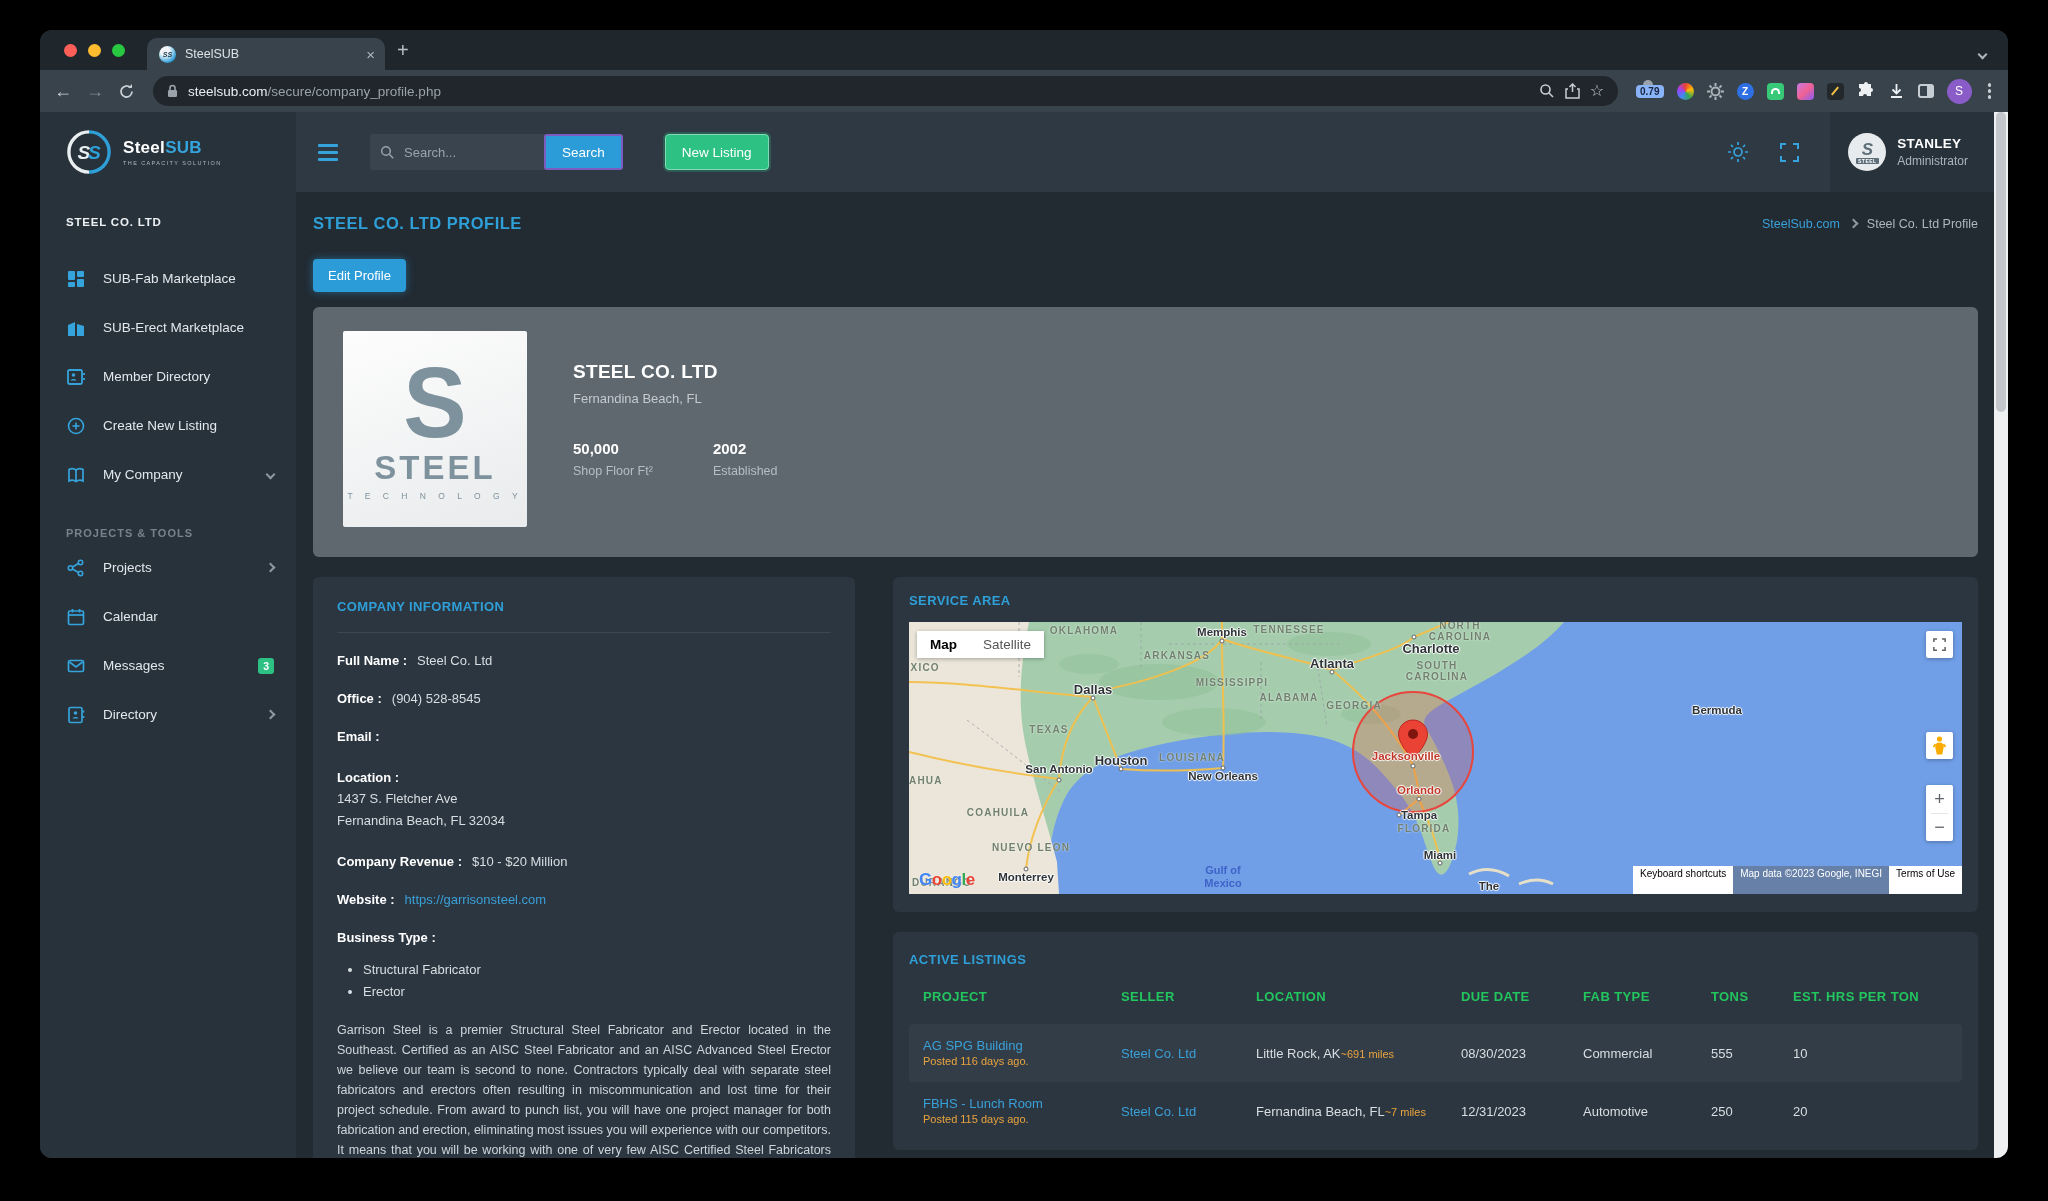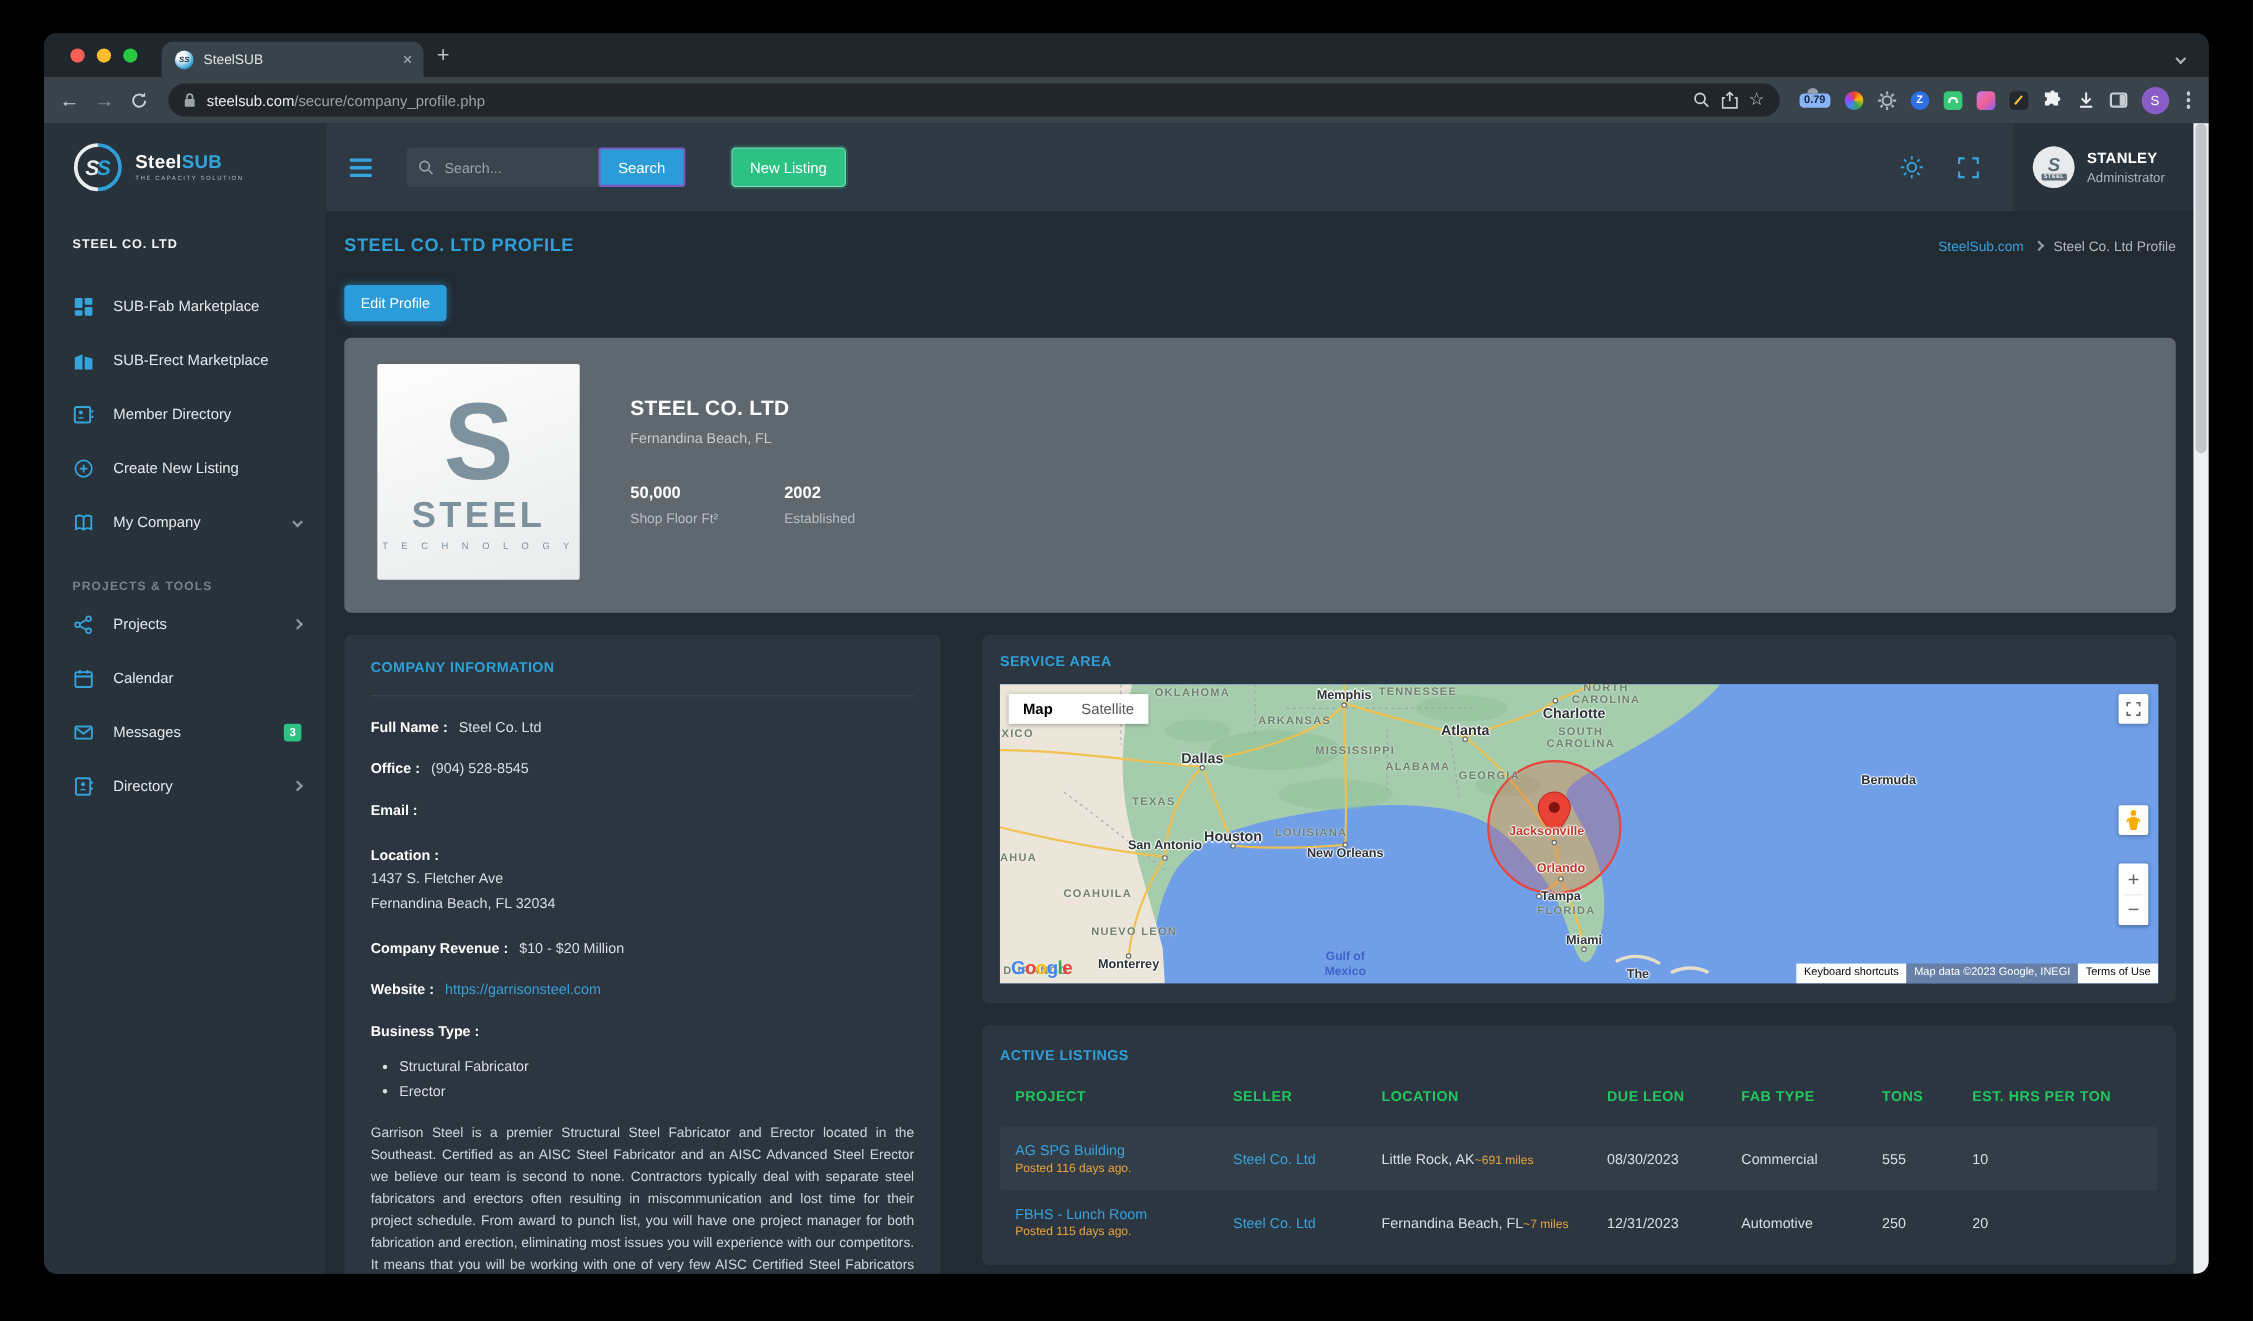--- a/index.html
+++ b/index.html
@@ -152,21 +152,21 @@
   .maptype .on { font-weight:bold; color:#000; }
   .mapctl { position:absolute; right:9px; width:27px; background:#fff; border-radius:2px;
             box-shadow:0 1px 4px rgba(0,0,0,.3); display:flex; align-items:center; justify-content:center; }
   .fsbtn { top:9px; height:27px; }
   .pegman { top:110px; height:27px; }
   .zoomctl { top:163px; height:56px; flex-direction:column; color:#5f6368; font-size:18px; }
   .zoomctl .zline { width:17px; border-top:1px solid #e6e6e6; }
   .zoomctl div { height:27px; display:flex; align-items:center; justify-content:center; width:100%; }
   .gglogo { position:absolute; left:10px; bottom:4px; font-size:17px; font-weight:bold; letter-spacing:-.5px;
             text-shadow:0 0 2px rgba(255,255,255,.6); }
-  .attrib { position:absolute; right:0; bottom:0; display:flex; font-size:10px; height:18px; line-height:15px; }
+  .attrib { position:absolute; right:0; bottom:0; display:flex; font-size:10px; height:28px; line-height:15px; }
   .attrib .w { background:#fff; color:#000; padding:0 7px; }
   .attrib .g { background:rgba(90,90,90,.45); color:#fff; padding:0 7px; }
 
   .listcard { margin-top:20px; padding:20px 16px 10px; }
   .ltable { margin-top:22px; }
   .lrow { display:grid; grid-template-columns:198px 135px 205px 122px 128px 82px 1fr; align-items:center;
           padding:0 14px; }
   .lhead { color:#22c55e; font-size:13px; font-weight:bold; letter-spacing:.4px; padding-bottom:20px; }
   .ldata { height:58px; border-radius:4px; font-size:13px; color:#d8dee2; }
   .ldata.stripe { background:#333d47; }
@@ -612,21 +612,21 @@
             </div>
           </section>
 
           <section class="card listcard">
             <div class="sectitle">ACTIVE LISTINGS</div>
             <div class="ltable">
               <div class="lrow lhead">
                 <span>PROJECT</span>
                   <span>SELLER</span>
                 <span>LOCATION</span>
-                  <span>DUE LEON</span>
+                  <span>DUE DATE</span>
                 <span>FAB TYPE</span>
                   <span>TONS</span>
                 <span>EST. HRS PER TON</span>
               </div>
               <div class="lrow ldata stripe">
                 <span><a href="#">AG SPG Building</a><span class="sub-orange">Posted 116 days ago.</span></span>
                 <span class="lseller">Steel Co. Ltd</span>
                 <span><span>Little Rock, AK</span><span class="sub-orange">~691 miles</span></span>
                 <span>08/30/2023</span>
                 <span>Commercial</span>

